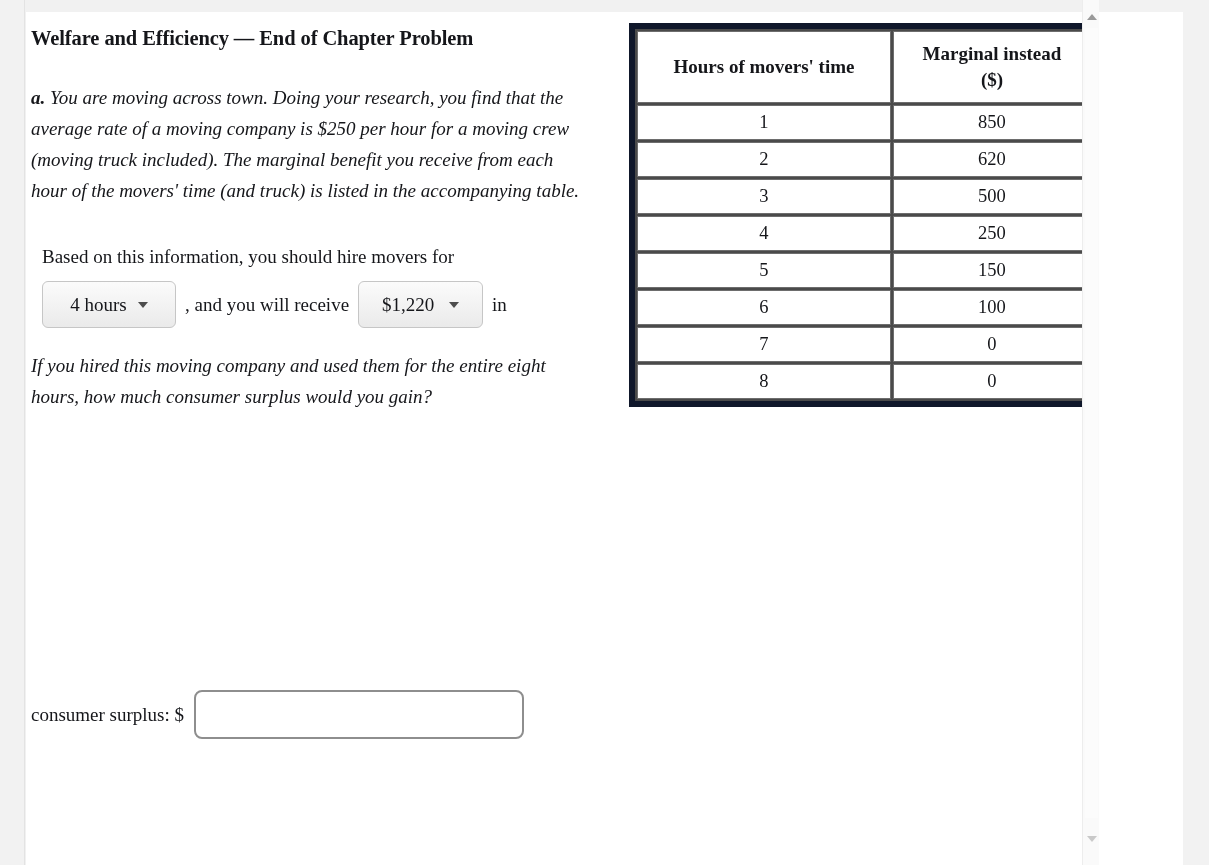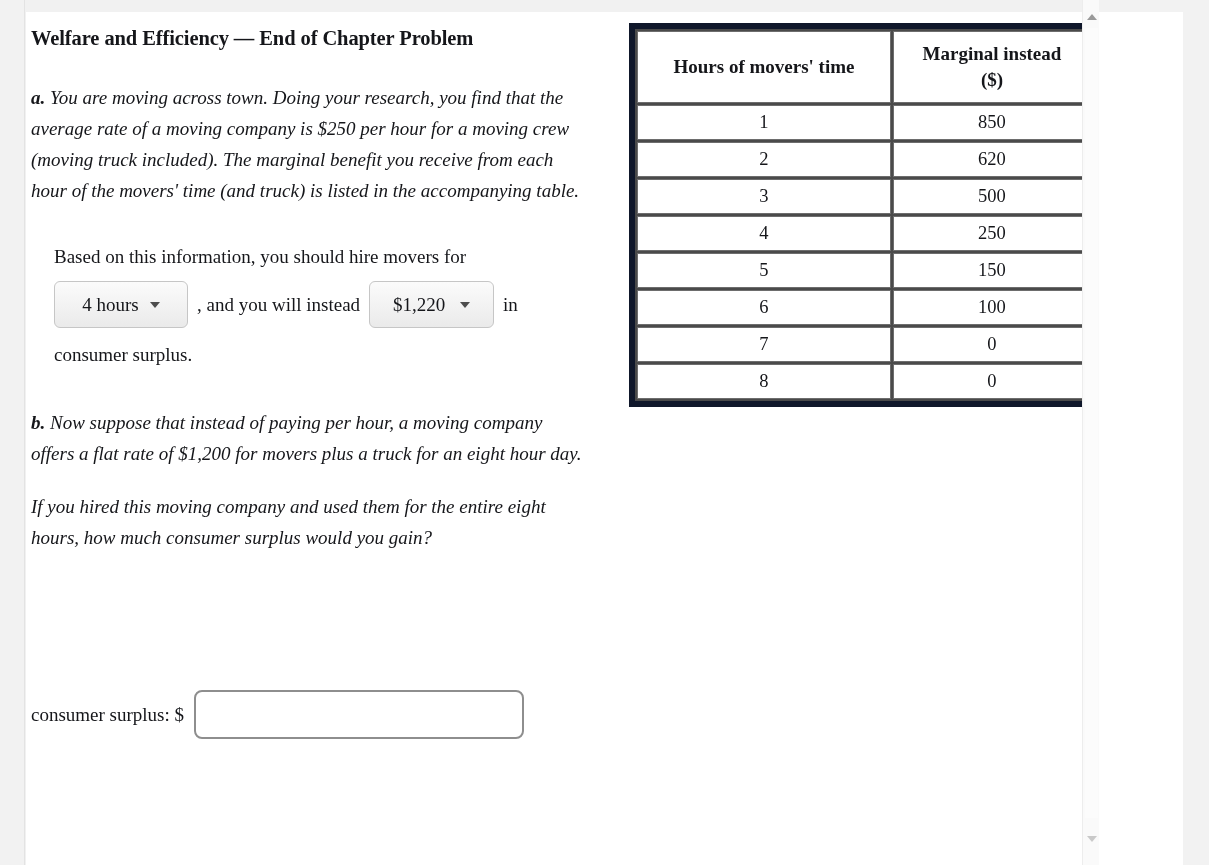--- a/index.html
+++ b/index.html
@@ -91,21 +91,21 @@
 
   .para-a { margin-top: 31px; width: 552px; }
   .para-b { margin-top: 37px; width: 552px; }
   .para-b2 { margin-top: 22px; width: 552px; }
 
   .bold { font-weight: bold; }
 
   
   .answer-block {
     margin-top: 35px;
-    margin-left: 23px;
+    margin-left: 11px;
     font-size: 19px;
     line-height: 31px;
     width: 560px;
   }
   .answer-line-1 { }
   .answer-line-2 {
     display: flex;
     align-items: center;
     margin-top: 9px;
     flex-wrap: nowrap;
@@ -231,36 +231,32 @@
 
       <div class="answer-line-1">Based on this information, you should hire movers for</div>
 
       <div class="answer-line-2">
 
         <div class="dropdown hours">
           <span>4 hours</span>
           <span class="caret"></span>
         </div>
 
-        <span class="inline-text gap-before gap-after">, and you will instead</span>
+        <span class="inline-text gap-before gap-after">, and you will receive</span>
 
         <div class="dropdown surplus">
           <span>$1,220</span>
           <span class="caret"></span>
         </div>
 
         <span class="inline-text gap-before">in</span>
       </div>
 
-      <div class="answer-line-3">consumer surplus.</div>
     </div>
 
-    <p class="para para-b">
-      <span class="bold">b.</span><span> Now suppose that instead of paying per hour, a moving company offers a flat rate of $1,200 for movers plus a truck for an eight hour day.</span>
-    </p>
 
     <p class="para para-b2">If you hired this moving company and used them for the entire eight hours, how much consumer surplus would you gain?</p>
   </div>
 
   <div class="surplus-row">
     <span class="surplus-label">consumer surplus: $</span>
     <input class="surplus-input" type="text" placeholder="" style="">
   </div>
 
   <div class="table-wrap">

